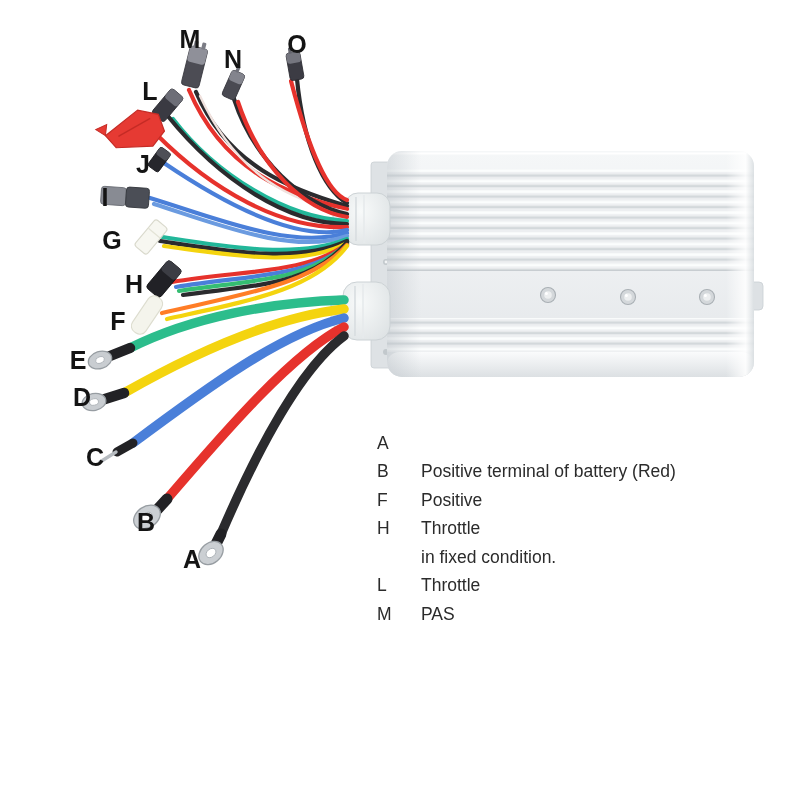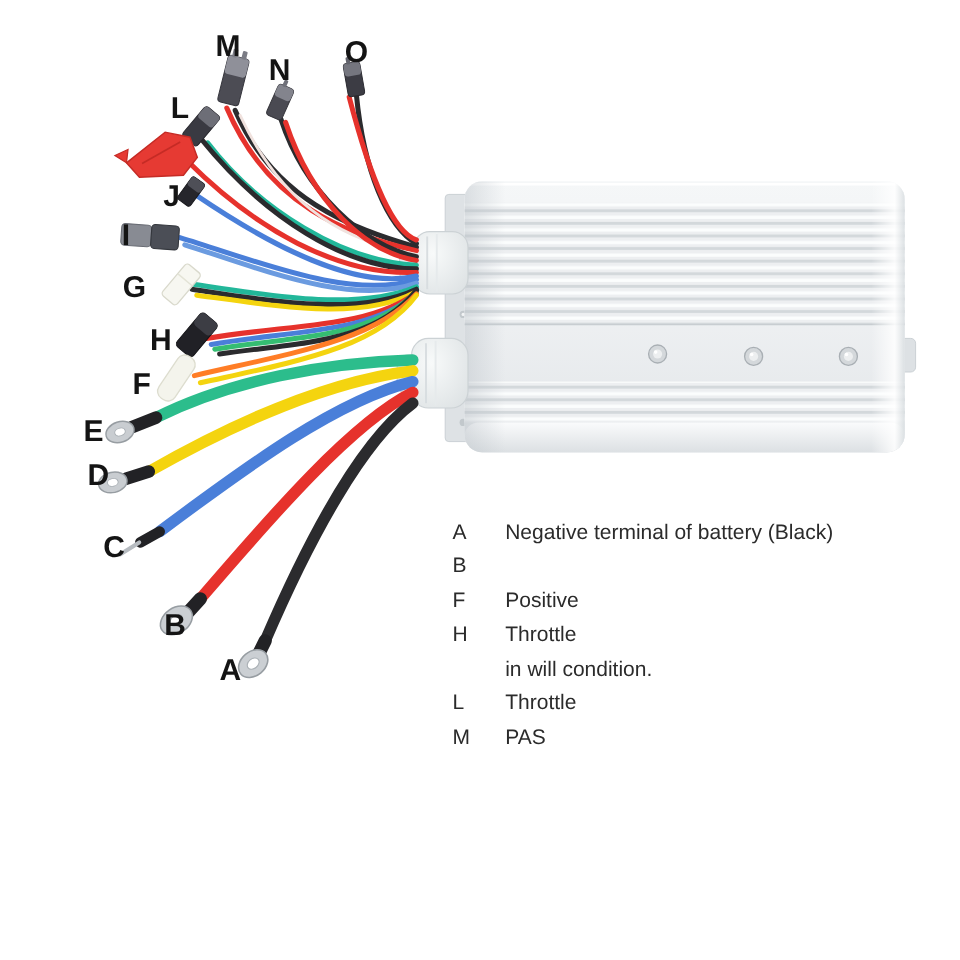--- a/index.html
+++ b/index.html
@@ -217,36 +217,36 @@
 <div class="wire-label" style="left:118px;top:321px;">F</div>
 <div class="wire-label" style="left:78px;top:360px;">E</div>
 <div class="wire-label" style="left:82px;top:397px;">D</div>
 <div class="wire-label" style="left:95px;top:457px;">C</div>
 <div class="wire-label" style="left:146px;top:522px;">B</div>
 <div class="wire-label" style="left:192px;top:559px;">A</div>
 
 <div class="legend">
   <div class="legend-row">
     <span class="legend-letter">A</span>
-    <span class="legend-text">Negative terminal of battery (Black)</span>
   </div>
   <div class="legend-row">
     <span class="legend-letter">B</span>
+    <span class="legend-text">Positive terminal of battery (Red)</span>
   </div>
   <div class="legend-row">
     <span class="legend-letter">F</span>
     <span class="legend-text">Positive</span>
   </div>
   <div class="legend-row">
     <span class="legend-letter">H</span>
     <span class="legend-text">Throttle</span>
   </div>
   <div class="legend-row">
     <span class="legend-letter"></span>
-    <span class="legend-text">in will condition.</span>
+    <span class="legend-text">in fixed condition.</span>
   </div>
   <div class="legend-row">
     <span class="legend-letter">L</span>
     <span class="legend-text">Throttle</span>
   </div>
   <div class="legend-row">
     <span class="legend-letter">M</span>
     <span class="legend-text">PAS</span>
   </div>
 </div>

